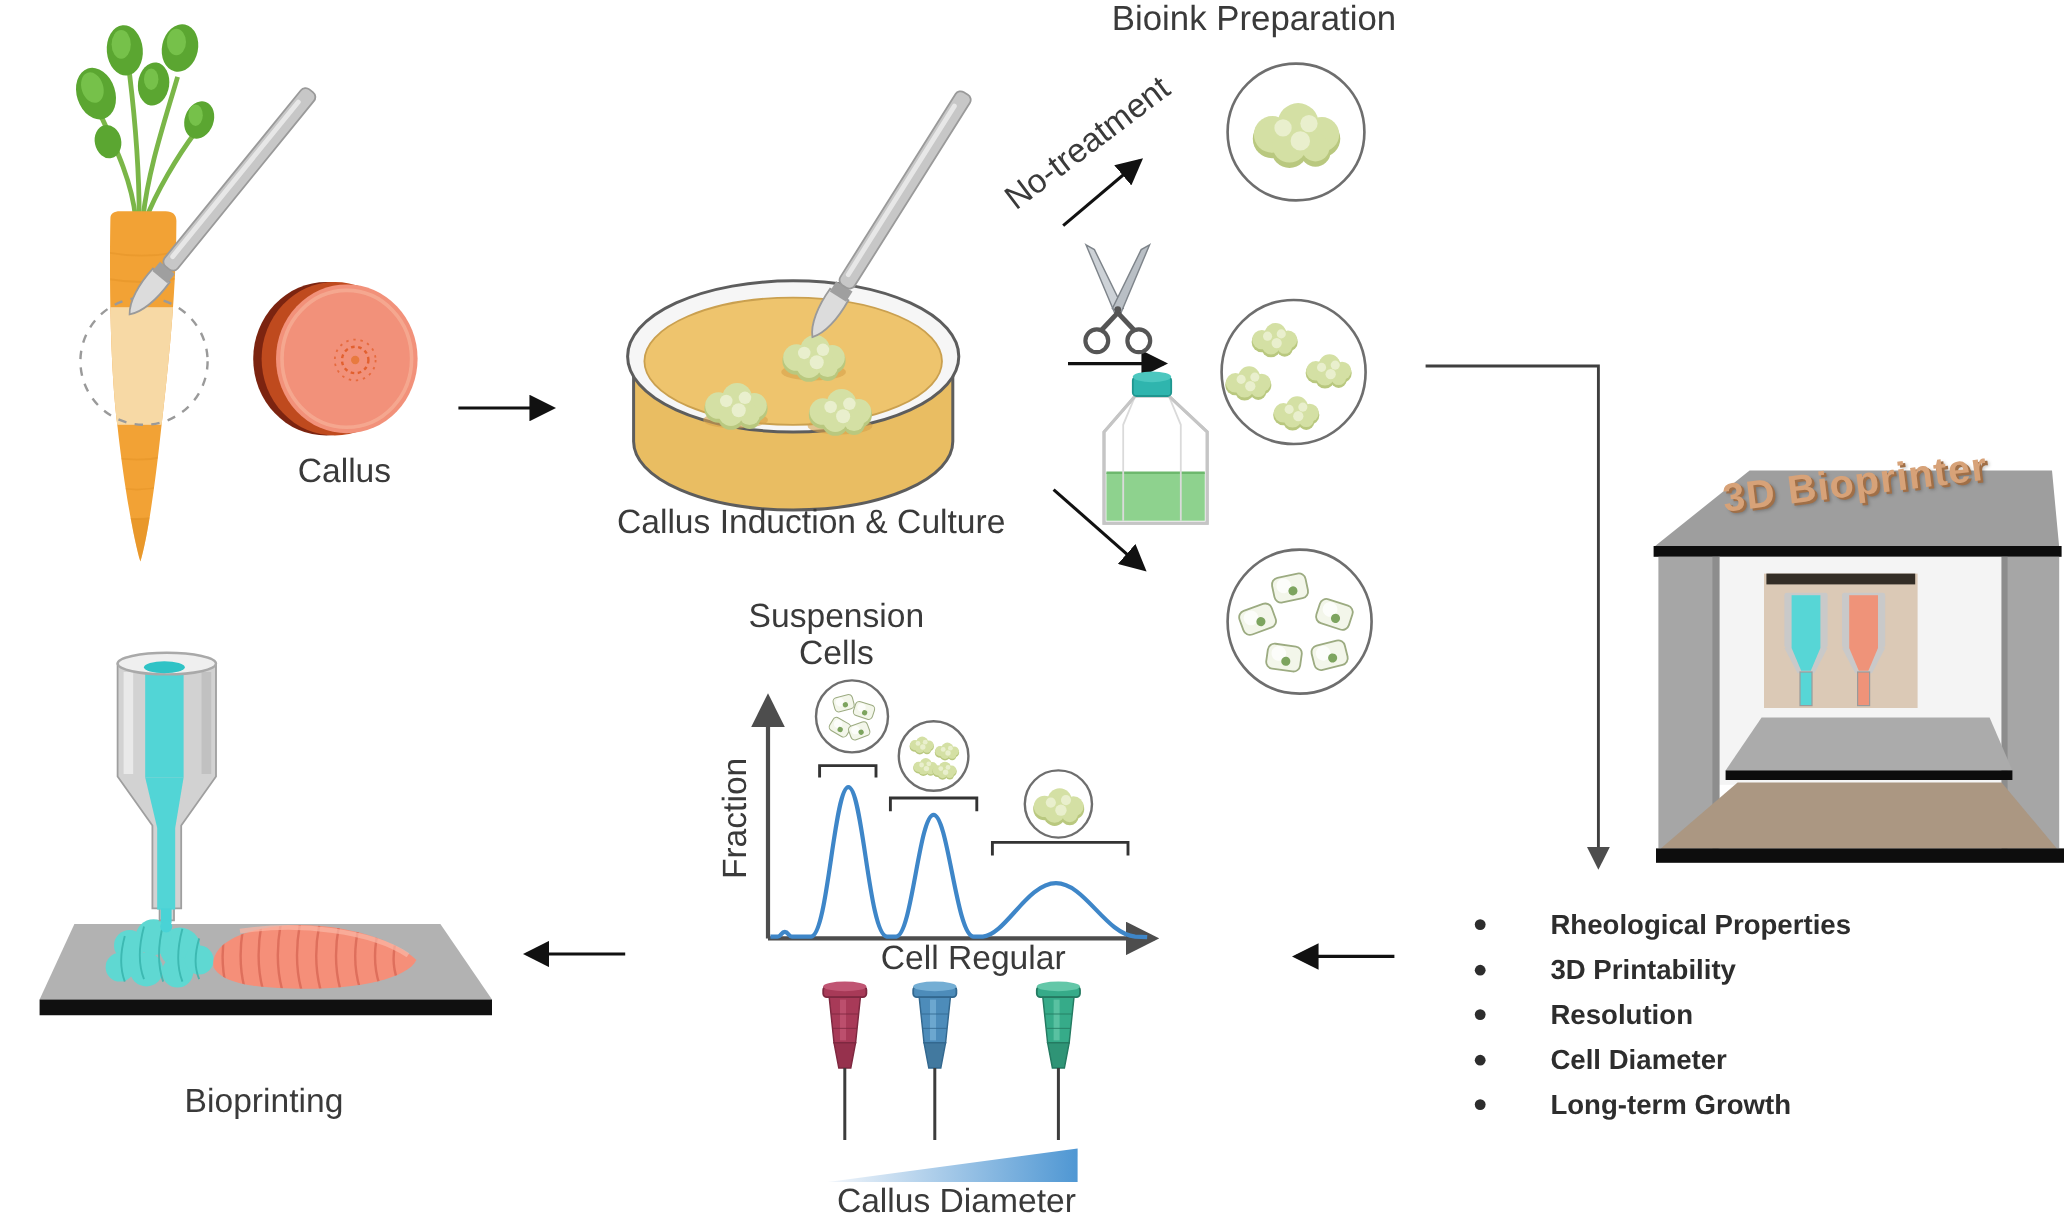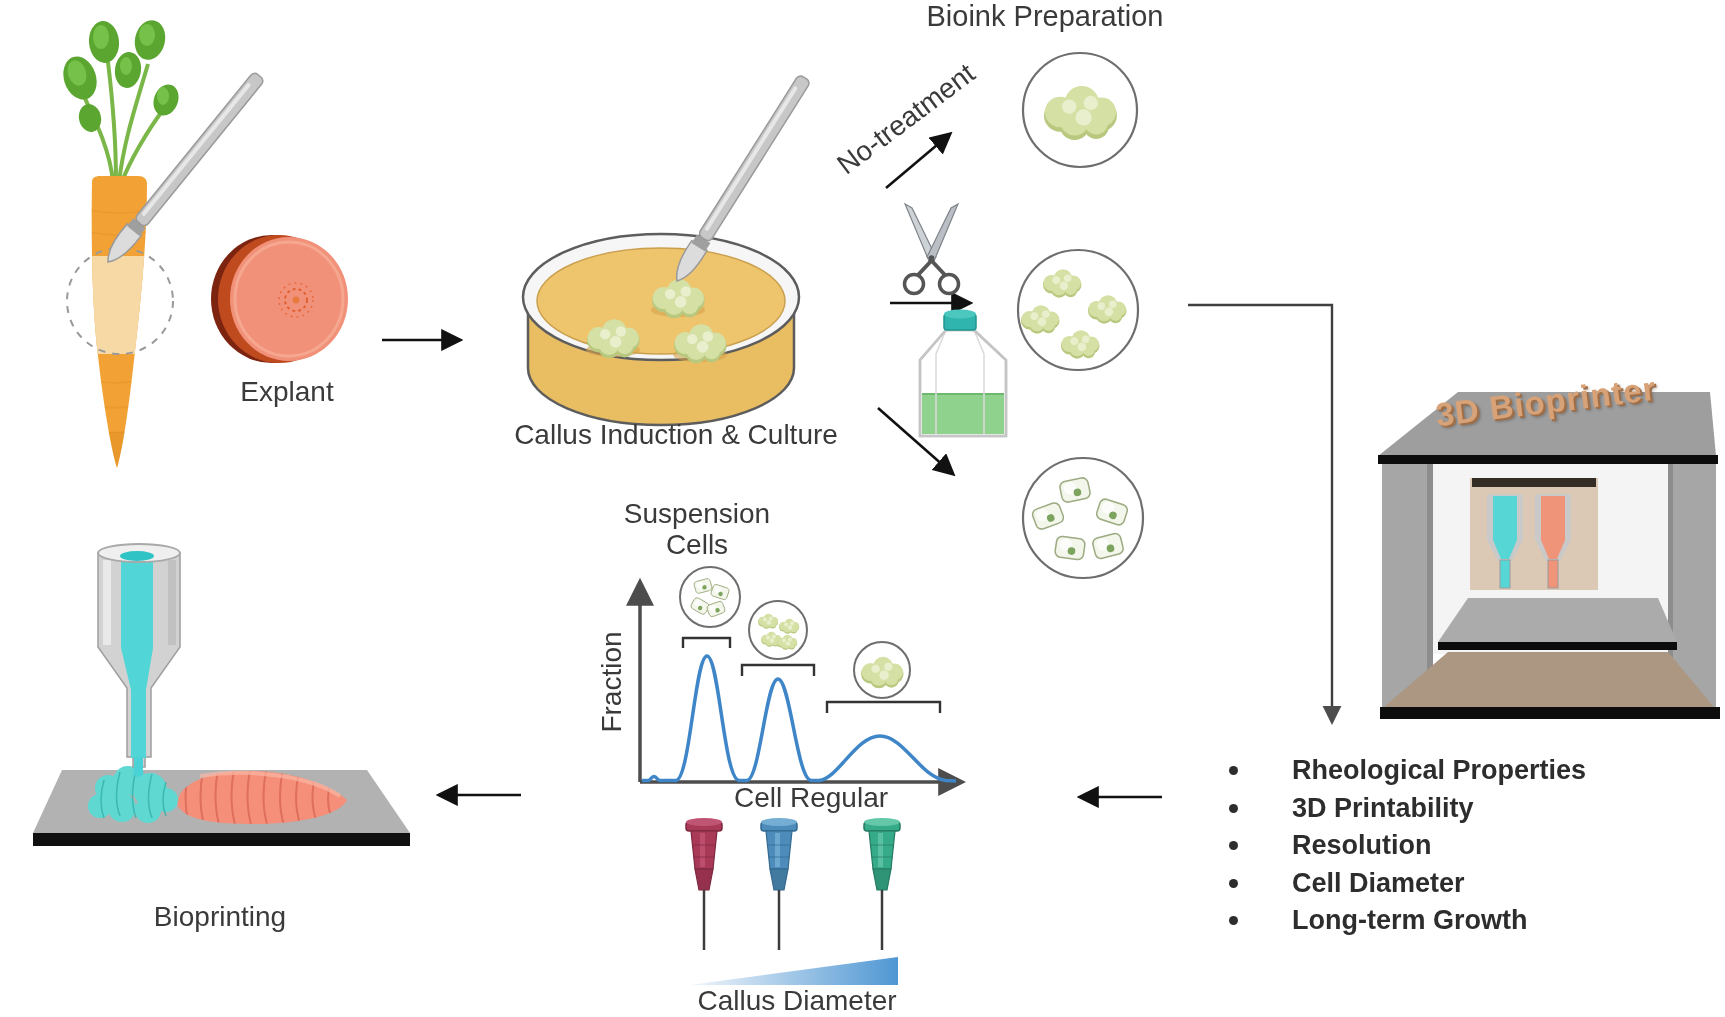--- a/index.html
+++ b/index.html
@@ -11,21 +11,21 @@
   .lbl.wrap{white-space:normal;}
   .lbl.title{font-size:29px;}
   .lbl.rot37{transform:translate(-50%,-50%) rotate(-37deg);}
   .lbl.rot90{transform:translate(-50%,-50%) rotate(-90deg);}
   .printer3d{position:absolute;transform:translate(-50%,-50%) rotate(-7deg);
        font-size:33px;font-weight:bold;color:#d7a278;letter-spacing:1px;white-space:nowrap;
        text-shadow:2px 2px 0 #a06f47, 3px 3px 3px rgba(0,0,0,.25);}
   .bullets{position:absolute;left:1229px;top:752px;}
   .brow{display:flex;align-items:center;height:37.5px;}
   .bdot{width:9px;height:9px;border-radius:50%;background:#2d2d2d;margin-right:54px;flex:0 0 auto;}
-  .btxt{font-weight:bold;font-size:27px;color:#2d2d2d;white-space:nowrap;}
+  .btxt{font-weight:bold;font-size:23px;color:#2d2d2d;white-space:nowrap;}
 </style>
 </head>
 <body>
 
 <div id="canvas">
 
 <svg class="art" width="1725" height="1017" viewBox="0 0 1725 1017">
   <defs>
     <marker id="mA" viewBox="0 0 10 10" refX="8.5" refY="5" markerWidth="8.5" markerHeight="8.5" orient="auto-start-reverse">
       <path d="M0,0 L10,5 L0,10 z" fill="#111"></path>
@@ -337,21 +337,21 @@
       <rect x="103" y="560" width="8" height="85" fill="#ffffff" opacity="0.5"></rect>
       <rect x="168" y="560" width="8" height="85" fill="#b5b5b5" opacity="0.6"></rect>
       <ellipse cx="139" cy="553" rx="41" ry="9" fill="#efefef" stroke="#a9a9a9" stroke-width="2"></ellipse>
       <ellipse cx="137" cy="556" rx="17" ry="5" fill="#2fc3c6"></ellipse>
     </g>
   </g>
 </svg>
 
 <div class="lbl title" style="left:1013px;top:16px;margin-left:32px;">Bioink Preparation</div>
 <div class="lbl rot37" style="left:906px;top:119px;">No-treatment</div>
-<div class="lbl" style="left:287px;top:392px;">Explant</div>
+<div class="lbl" style="left:287px;top:392px;">Callus</div>
 <div class="lbl wrap" style="left:697px;top:529px;width:175px;">Suspension Cells</div>
 <div class="lbl" style="left:676px;top:435px;">Callus Induction &amp; Culture</div>
 <div class="lbl rot90" style="left:612px;top:682px;">Fraction</div>
 <div class="lbl" style="left:811px;top:798px;">Cell Regular</div>
 <div class="lbl" style="left:797px;top:1001px;">Callus Diameter</div>
 <div class="lbl" style="left:220px;top:917px;">Bioprinting</div>
 <div class="printer3d" style="left:1546px;top:402px;">3D Bioprinter</div>
 
 <div class="bullets">
   <div class="brow">

